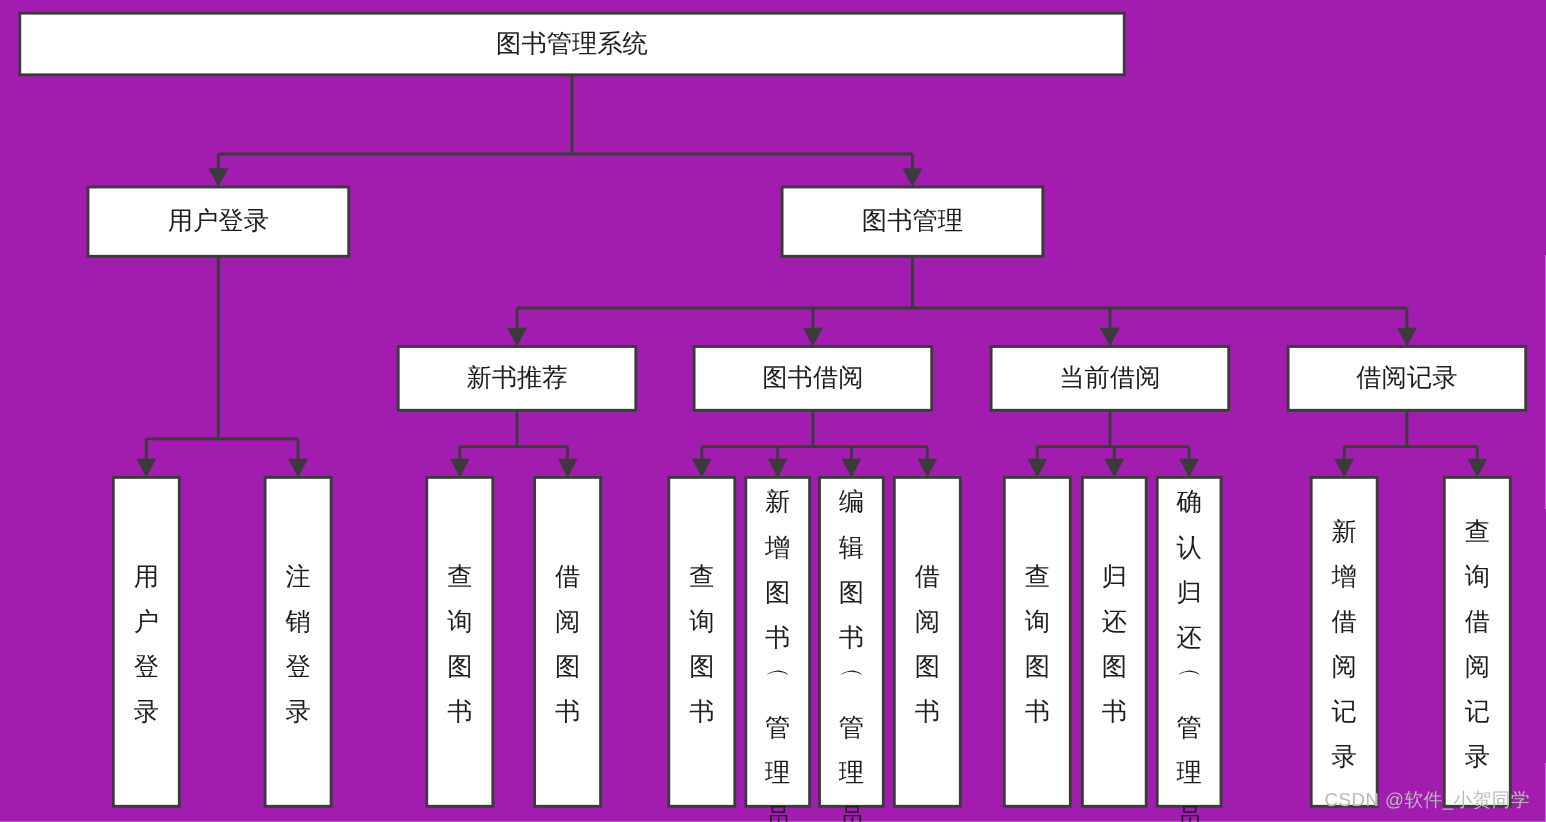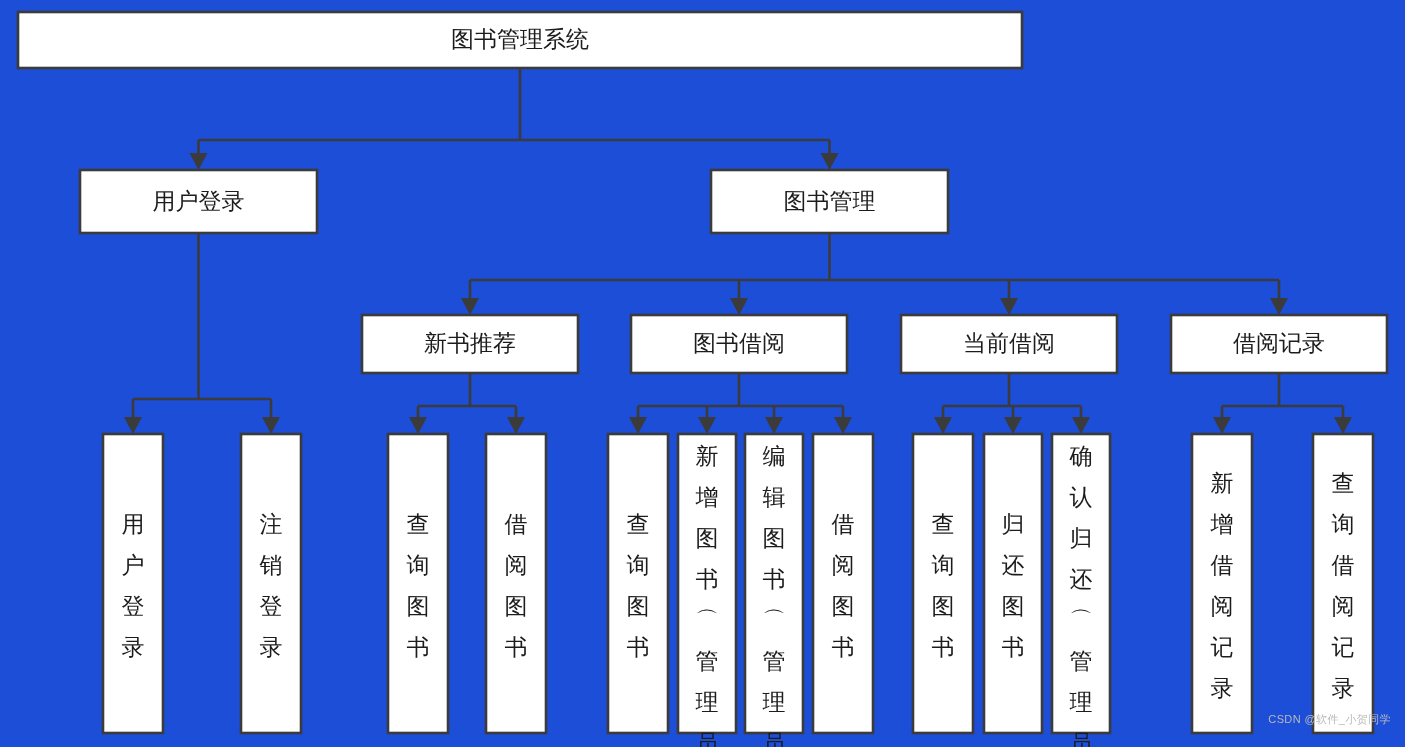--- a/index.html
+++ b/index.html
@@ -11,21 +11,21 @@
   body {
     width: 1405px;
     height: 747px;
     overflow: hidden;
     font-family: "Liberation Sans", "DejaVu Sans", sans-serif;
   }
   #diagram-root {
     position: relative;
     width: 1405px;
     height: 747px;
-    background: #1d4ed8;
+    background: #a21caf;
   }
   svg.canvas {
     position: absolute;
     left: 0;
     top: 0;
     width: 1405px;
     height: 747px;
     display: block;
   }
   .node-box {
@@ -52,23 +52,23 @@
   }
   .node-label-v {
     font-family: "Liberation Sans", "DejaVu Sans", sans-serif;
     font-size: 23px;
     fill: #1c1c1c;
     text-anchor: middle;
   }
   .watermark {
     position: absolute;
     right: 14px;
-    bottom: 20px;
-    font-family: "Liberation Sans", "DejaVu Sans", sans-serif;
-    font-size: 11px;
+    bottom: 8px;
+    font-family: "Liberation Sans", "DejaVu Sans", sans-serif;
+    font-size: 17px;
     color: #b9b9b9;
     letter-spacing: 0.4px;
     white-space: nowrap;
     user-select: none;
   }
 </style>
 </head>
 <body>
 
 <div id="diagram-root">

